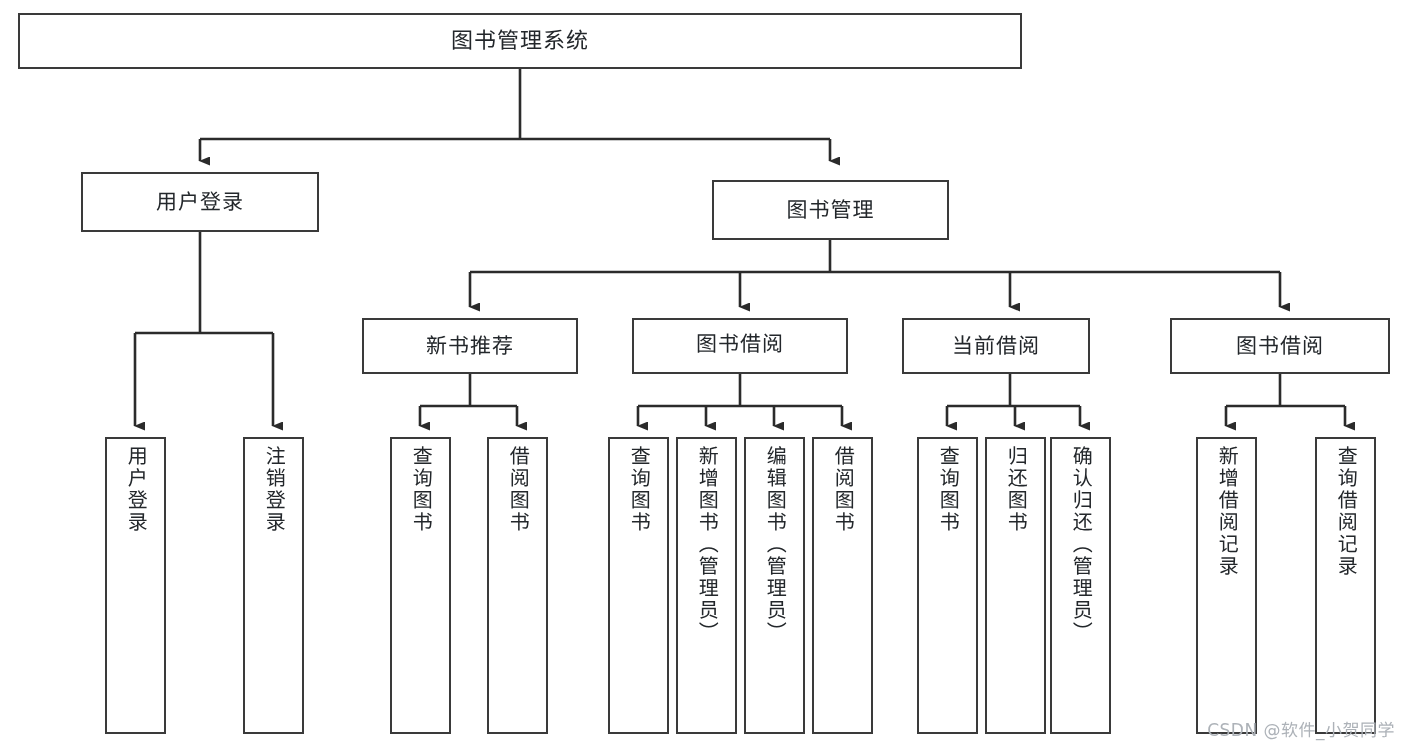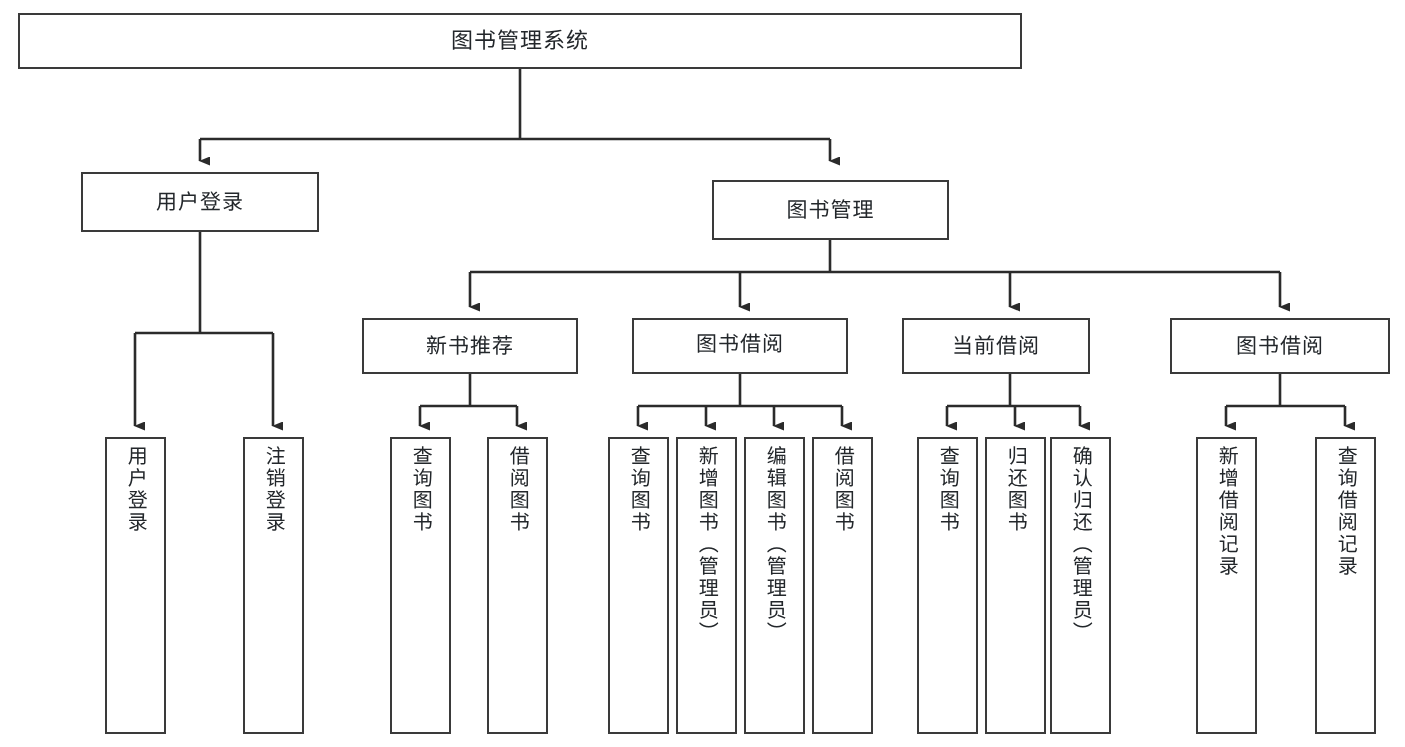--- a/index.html
+++ b/index.html
@@ -170,13 +170,14 @@
         <span class="label">确认归还（管理员）</span>
       </div>
       <div class="node leaf" style="left: 1196px; top: 437px; width: 61px; height: 297px;">
         <span class="label">新增借阅记录</span>
       </div>
       <div class="node leaf" style="left: 1315px; top: 437px; width: 61px; height: 297px;">
         <span class="label">查询借阅记录</span>
       </div>
     </div>
 
+  <div class="watermark">CSDN @软件_小贺同学</div>
 </div>
 
 </body></html>

